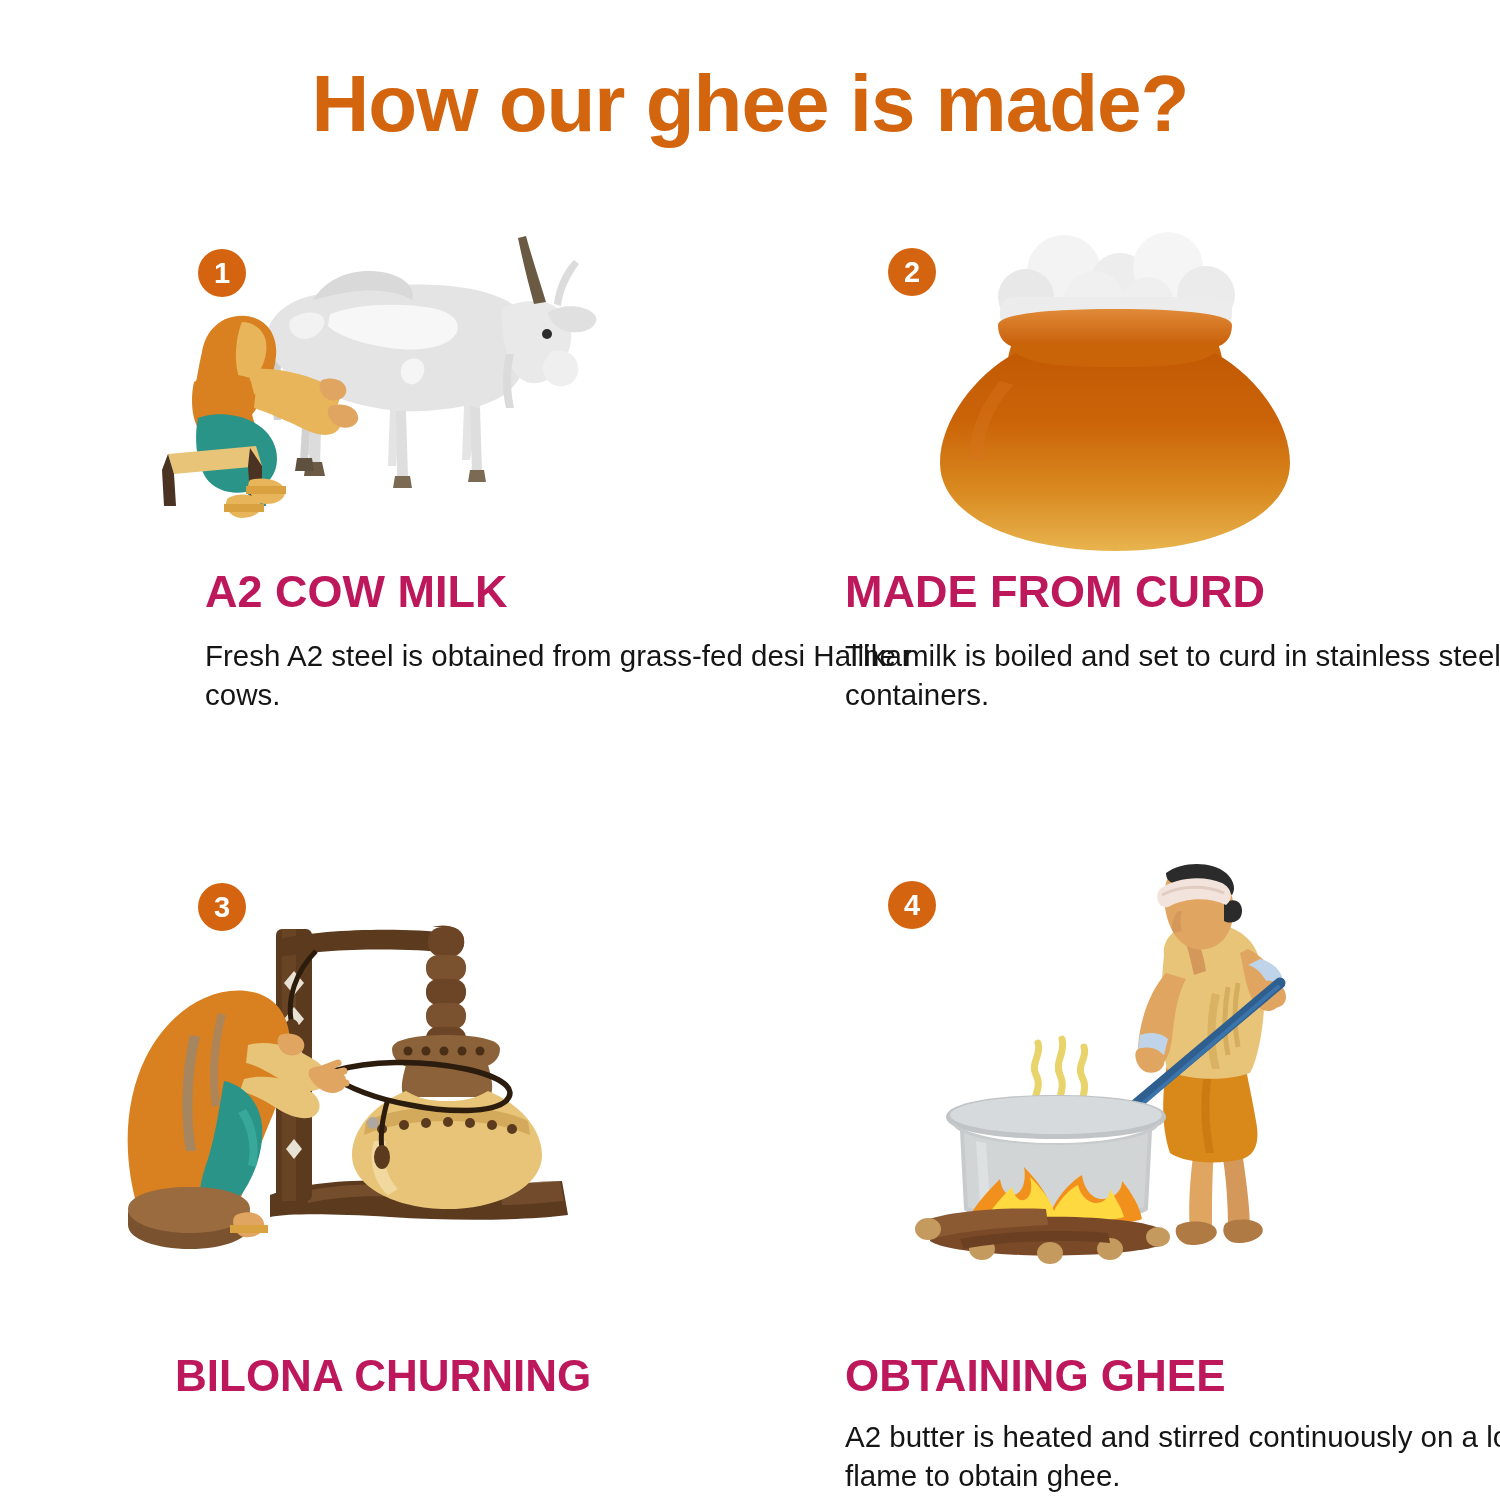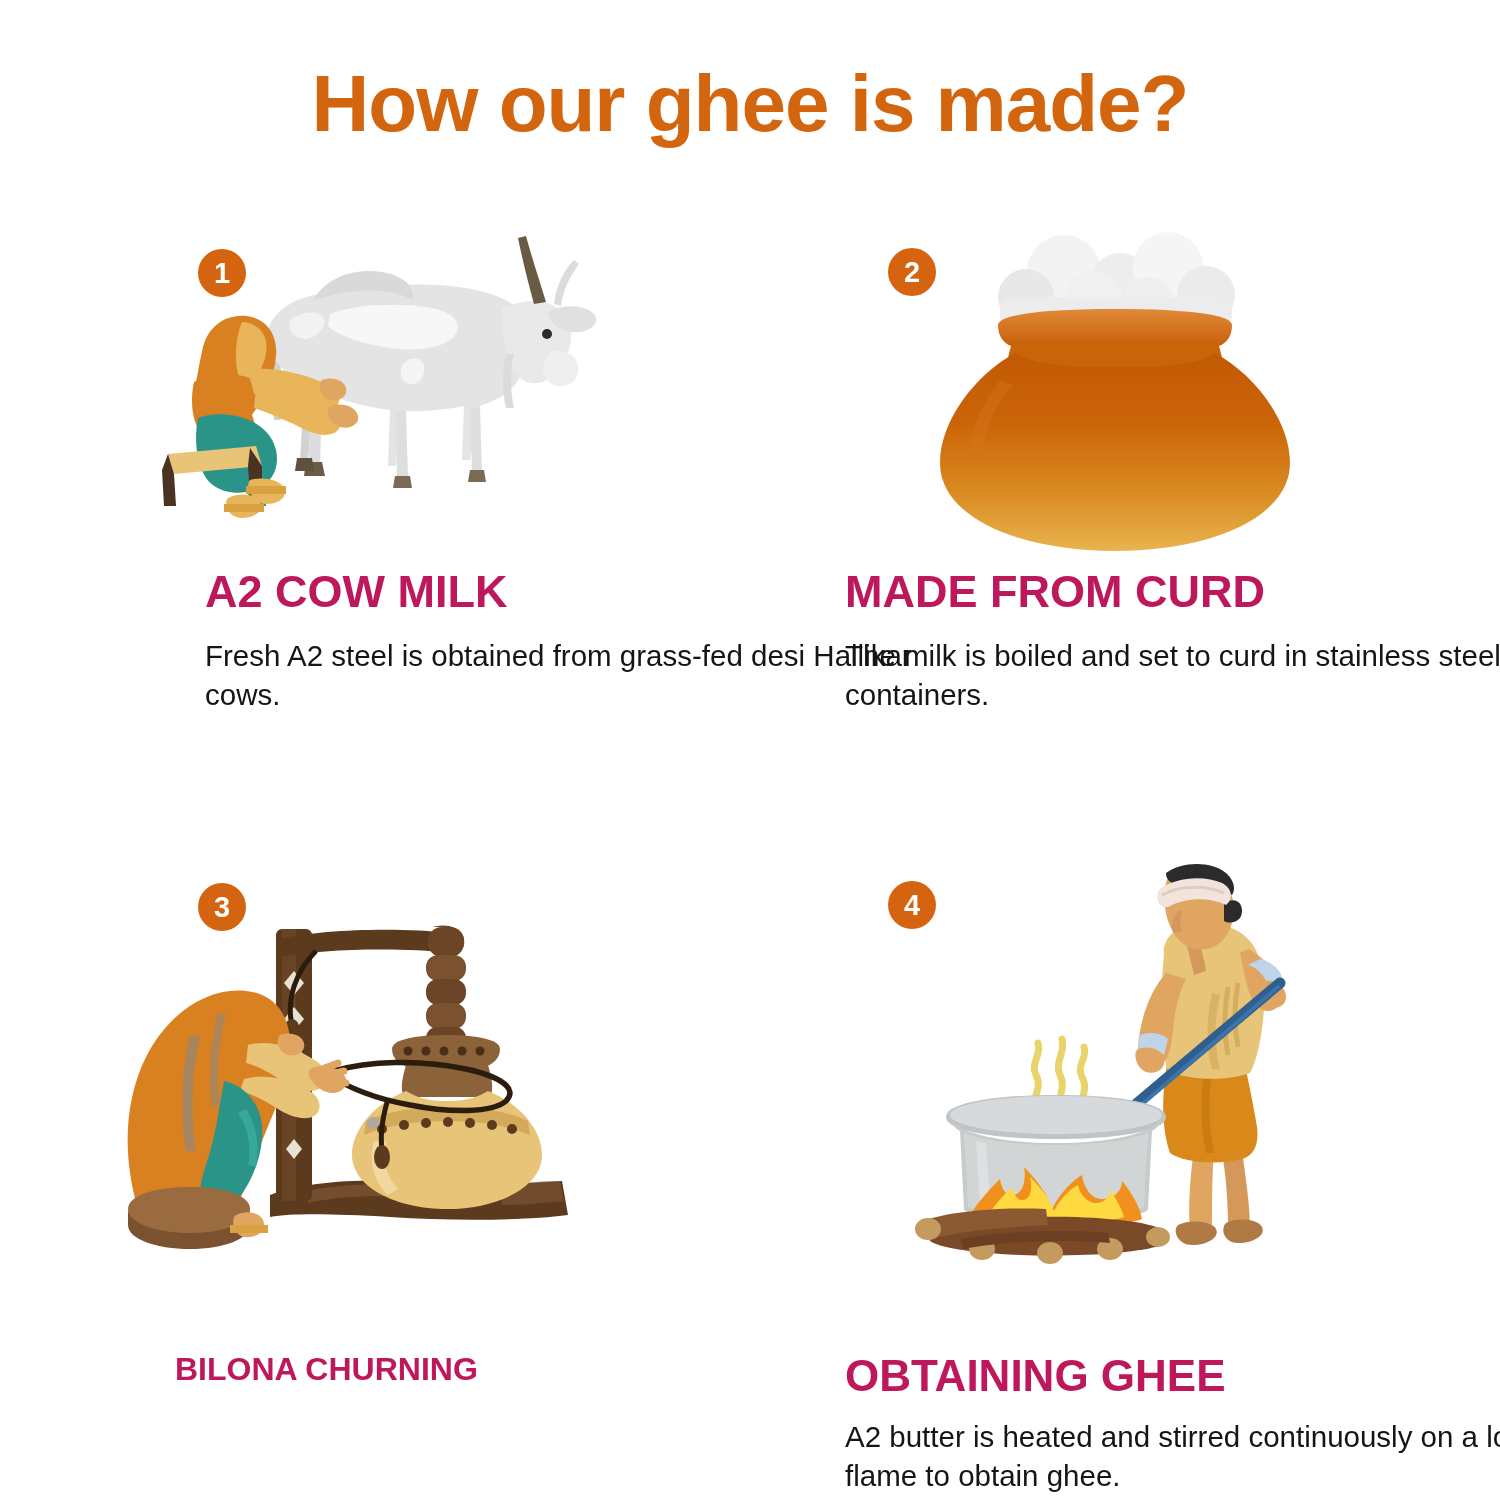--- a/index.html
+++ b/index.html
@@ -96,21 +96,21 @@
   
   #step2 .art-wrap { left: 130px; top: 0px; width: 470px; height: 330px; }
   #step2 .badge { left: 138px; top: 23px; }
   #step2 .step-text { left: 95px; top: 343px; }
   #step2 .body { margin-top: 21px; }
 
   
   #step3 .art-wrap { left: 120px; top: 10px; width: 520px; height: 400px; }
   #step3 .badge { left: 198px; top: 20px; }
   #step3 .step-text { left: 175px; top: 490px; }
-  #step3 .heading { font-size: 32px; }
+  #step3 .heading { font-size: 44px; }
   #step3 .body { margin-top: 18px; }
 
   
   #step4 .art-wrap { left: 110px; top: 0px; width: 470px; height: 420px; }
   #step4 .badge { left: 138px; top: 18px; }
   #step4 .step-text { left: 95px; top: 490px; }
   #step4 .heading { font-size: 44px; }
   #step4 .body { margin-top: 18px; }
 </style>
 </head>

